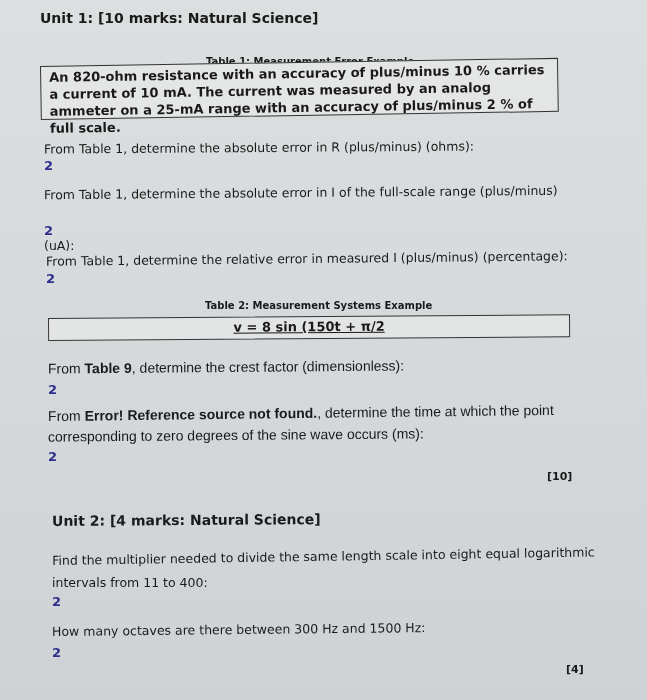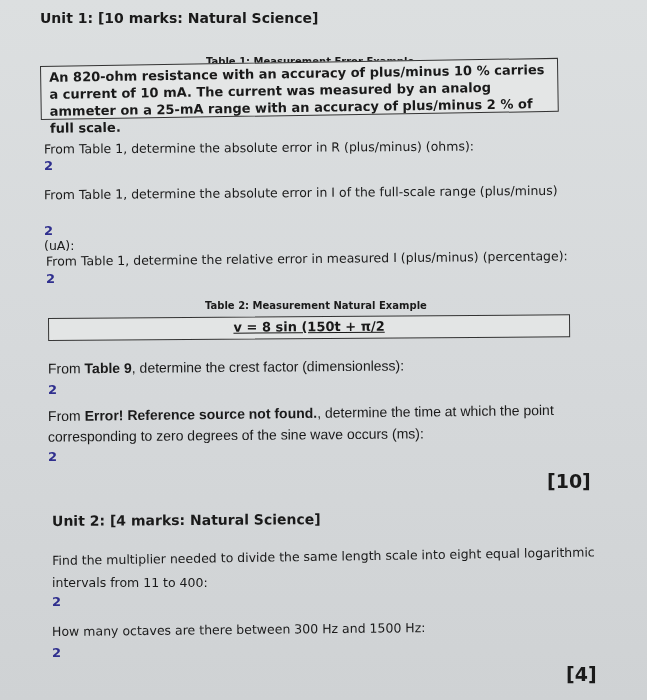--- a/index.html
+++ b/index.html
@@ -9,21 +9,21 @@
     font-family: "DejaVu Sans", sans-serif;
     color:#1a1a1a;
     position:relative;
   }
   .page { position:absolute; left:0; top:0; width:618px; height:700px; }
   .abs { position:absolute; white-space:nowrap; }
   .unit-title { font-weight:bold; font-size:14px; }
   .table-cap { font-weight:bold; font-size:10px; }
   .q { font-size:12.5px; line-height:19px; }
   .ans { font-weight:bold; font-size:13px; color:#2f2f8e; }
-  .marks { font-weight:bold; font-size:19px; }
+  .marks { font-weight:bold; font-size:11px; }
   .box1 {
     position:absolute; left:40px; top:66px; width:516px; height:52px;
     border:1.5px solid #333; background:#e4e6e6;
     transform: rotate(-0.9deg); transform-origin: left top;
   }
   .box1-text { position:absolute; left:8px; top:2px; font-weight:bold; font-size:13px; line-height:17px; white-space:normal; width:505px; }
   .box2 {
     position:absolute; left:48px; top:318px; width:520px; height:21px;
     border:1.5px solid #333; background:#e3e5e5;
     transform: rotate(-0.4deg); transform-origin: left top;
@@ -48,21 +48,21 @@
   <div class="abs q" style="left:44px;top:138px;transform:rotate(-0.4deg);">From Table 1, determine the absolute error in R (plus/minus) (ohms):</div>
   <div class="abs ans" style="left:44px;top:158px;">2</div>
 
   <div class="abs q" style="left:44px;top:183px;transform:rotate(-0.5deg);">From Table 1, determine the absolute error in I of the full-scale range (plus/minus)</div>
   <div class="abs q" style="left:44px;top:204px;margin-top:32px;">(uA):</div>
   <div class="abs ans" style="left:44px;top:223px;">2</div>
 
   <div class="abs q" style="left:46px;top:249px;transform:rotate(-0.6deg);">From Table 1, determine the relative error in measured I (plus/minus) (percentage):</div>
   <div class="abs ans" style="left:46px;top:271px;">2</div>
 
-  <div class="abs table-cap" style="left:205px;top:300px;">Table 2: Measurement Natural Example</div>
+  <div class="abs table-cap" style="left:205px;top:300px;">Table 2: Measurement Systems Example</div>
 
   <div class="box2">
     <div class="box2-text">v = 8 sin (150t + π/2</div>
   </div>
 
   <div class="abs cent" style="left:48px;top:359px;transform:rotate(-0.5deg);">
     <span>From </span><span class="bold">Table 9</span><span>, determine the crest factor (dimensionless):</span>
   </div>
   <div class="abs ans" style="left:48px;top:382px;">2</div>
 

